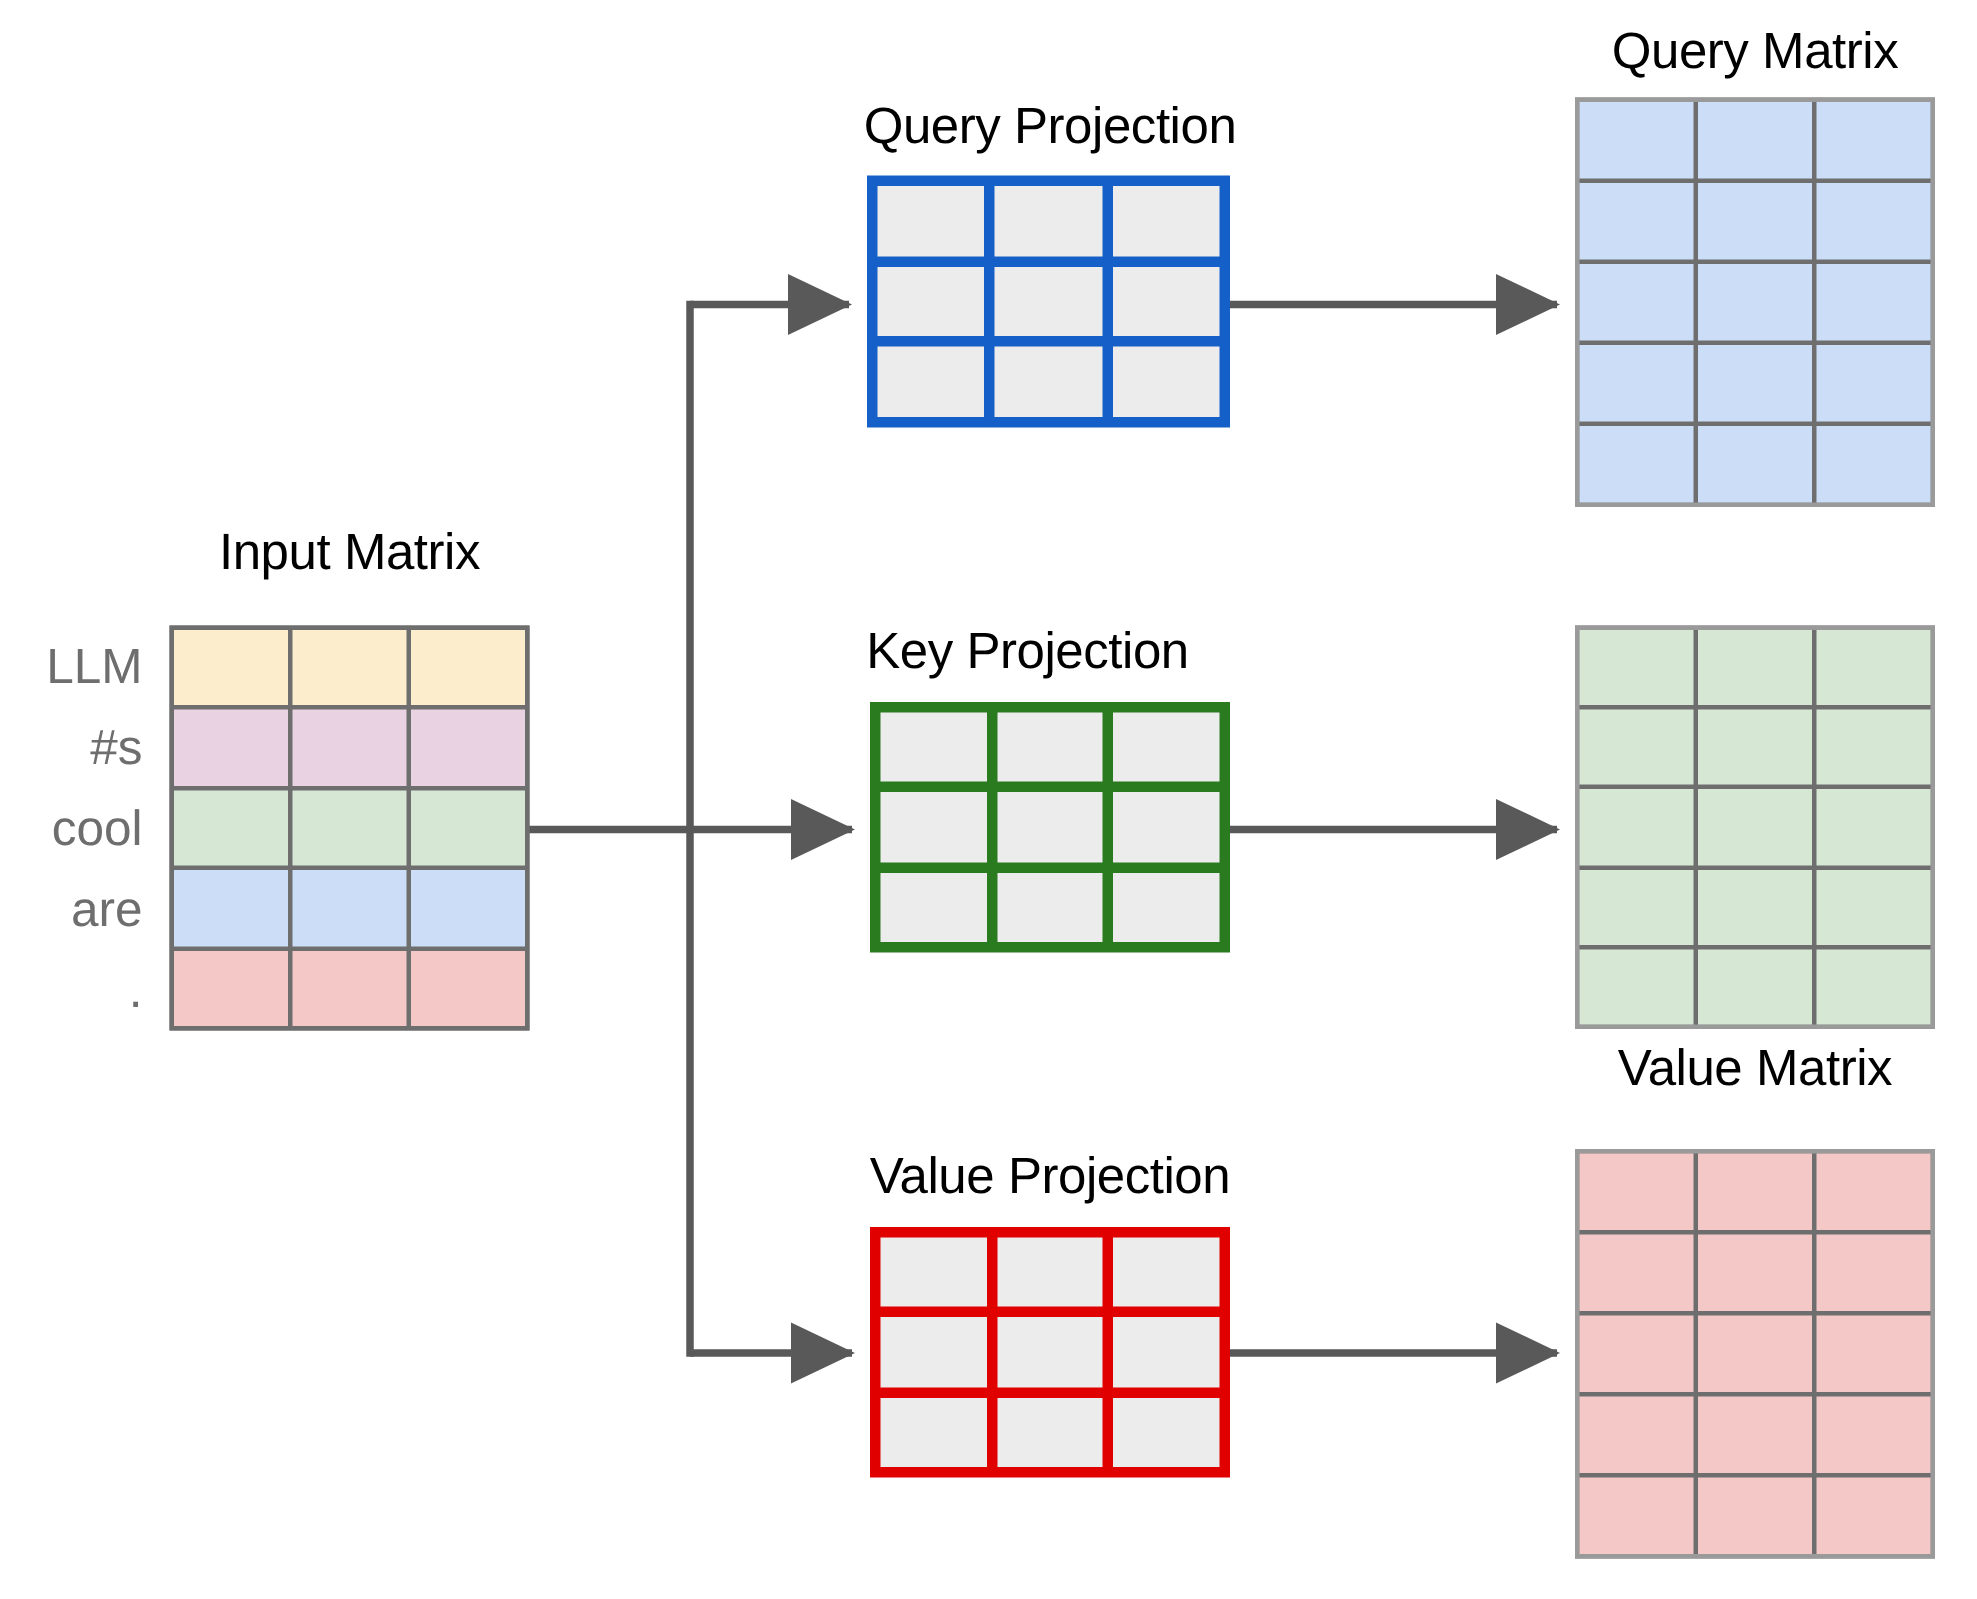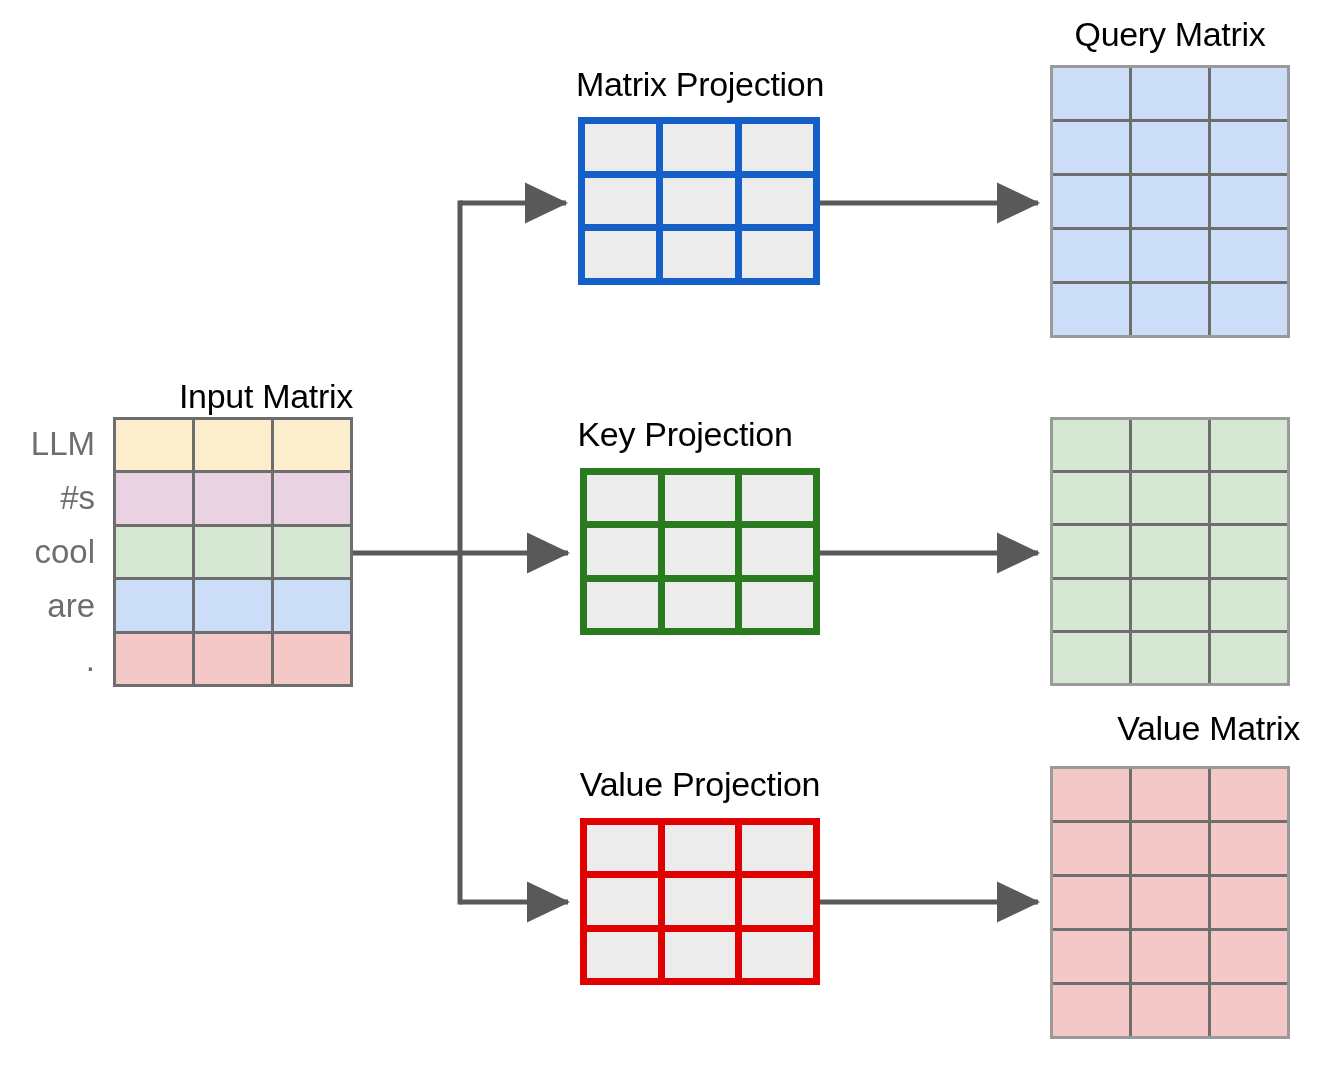--- a/index.html
+++ b/index.html
@@ -121,21 +121,21 @@
 
     <path d="M460,902 L568,902" stroke="#595959" stroke-width="5" fill="none" marker-end="url(#ah)"></path>
 
     <path d="M820,203 L1038,203" stroke="#595959" stroke-width="5" fill="none" marker-end="url(#ah)"></path>
 
     <path d="M820,553 L1038,553" stroke="#595959" stroke-width="5" fill="none" marker-end="url(#ah)"></path>
 
     <path d="M820,902 L1038,902" stroke="#595959" stroke-width="5" fill="none" marker-end="url(#ah)"></path>
   </svg>
 
-  <div class="title" style="left:113px; top:376px; width:240px;text-align:right;">Input Matrix</div>
+  <div class="title" style="left:113px; top:348px; width:240px;">Input Matrix</div>
 
   <div class="row-labels" style="left:0px; top:417px; width:113px; height:270px;">
     <div class="row-label" style="height:54px;">LLM</div>
     <div class="row-label" style="height:54px;">#s</div>
     <div class="row-label" style="height:54px;">cool</div>
     <div class="row-label" style="height:54px;">are</div>
     <div class="row-label" style="height:54px;">.</div>
   </div>
 
   <div class="grid grid-input" style="left:113px; top:417px; width:240px; height:270px;">
@@ -149,21 +149,21 @@
     <div class="cell" style="background:#d6e8d4"></div>
     <div class="cell" style="background:#d6e8d4"></div>
     <div class="cell" style="background:#cbddf7"></div>
     <div class="cell" style="background:#cbddf7"></div>
     <div class="cell" style="background:#cbddf7"></div>
     <div class="cell" style="background:#f5c8c8"></div>
     <div class="cell" style="background:#f5c8c8"></div>
     <div class="cell" style="background:#f5c8c8"></div>
   </div>
 
-  <div class="title" style="left:538px; top:64px; width:324px;">Matrix Projection</div>
+  <div class="title" style="left:538px; top:64px; width:324px;">Query Projection</div>
 
   <div class="grid grid-proj" style="left:578px; top:117px; width:242px; height:168px; background:#1560c8;">
     <div class="cell"></div>
     <div class="cell"></div>
     <div class="cell"></div>
     <div class="cell"></div>
     <div class="cell"></div>
     <div class="cell"></div>
     <div class="cell"></div>
     <div class="cell"></div>
@@ -230,21 +230,21 @@
     <div class="cell" style="background:#d6e8d4"></div>
     <div class="cell" style="background:#d6e8d4"></div>
     <div class="cell" style="background:#d6e8d4"></div>
     <div class="cell" style="background:#d6e8d4"></div>
     <div class="cell" style="background:#d6e8d4"></div>
     <div class="cell" style="background:#d6e8d4"></div>
     <div class="cell" style="background:#d6e8d4"></div>
     <div class="cell" style="background:#d6e8d4"></div>
   </div>
 
-  <div class="title" style="left:1040px; top:708px; width:260px;text-align:right;">Value Matrix</div>
+  <div class="title" style="left:1040px; top:692px; width:260px;">Value Matrix</div>
 
   <div class="grid grid-out" style="left:1050px; top:766px; width:240px; height:273px;">
     <div class="cell" style="background:#f5c8c8"></div>
     <div class="cell" style="background:#f5c8c8"></div>
     <div class="cell" style="background:#f5c8c8"></div>
     <div class="cell" style="background:#f5c8c8"></div>
     <div class="cell" style="background:#f5c8c8"></div>
     <div class="cell" style="background:#f5c8c8"></div>
     <div class="cell" style="background:#f5c8c8"></div>
     <div class="cell" style="background:#f5c8c8"></div>

